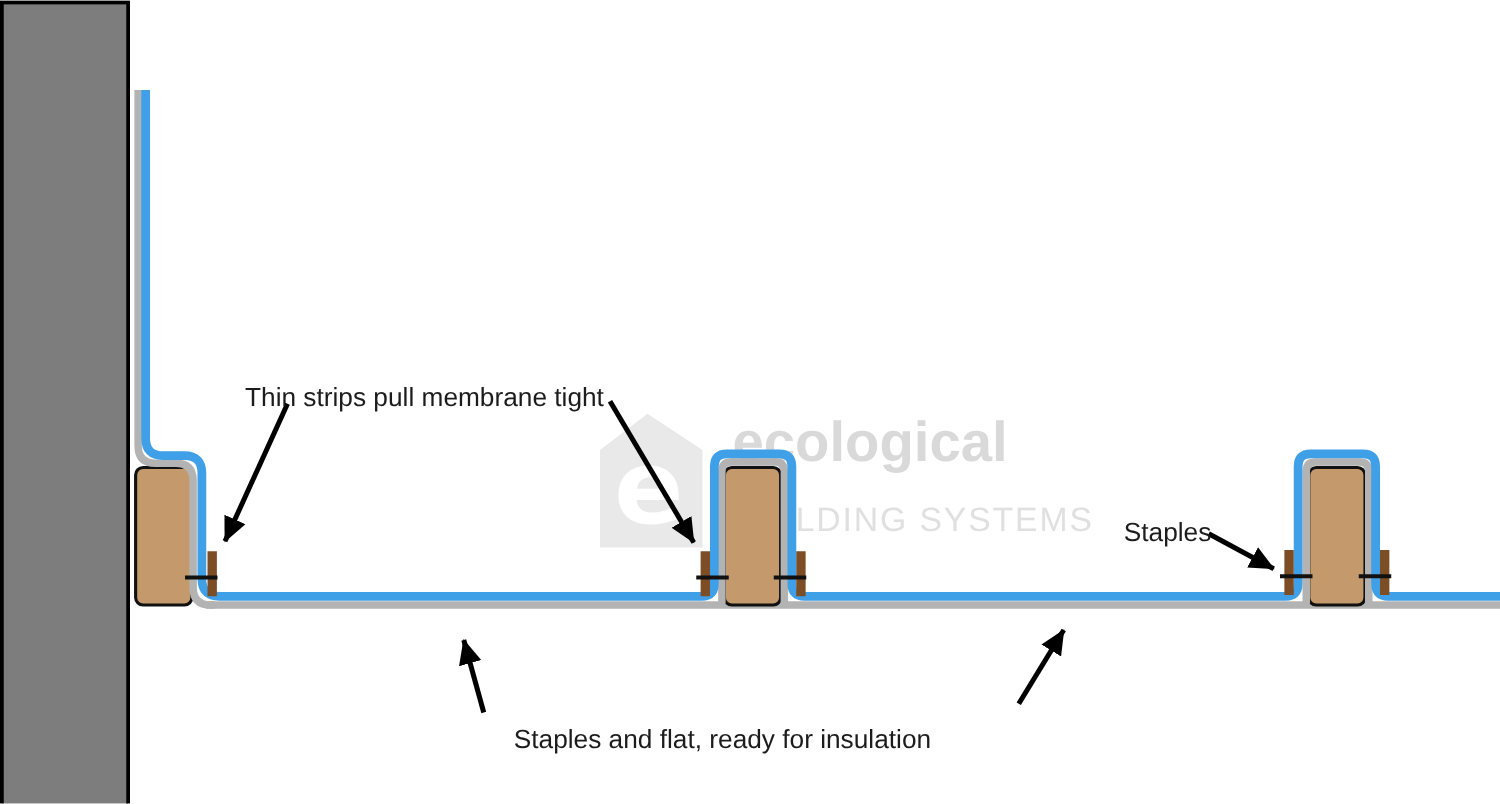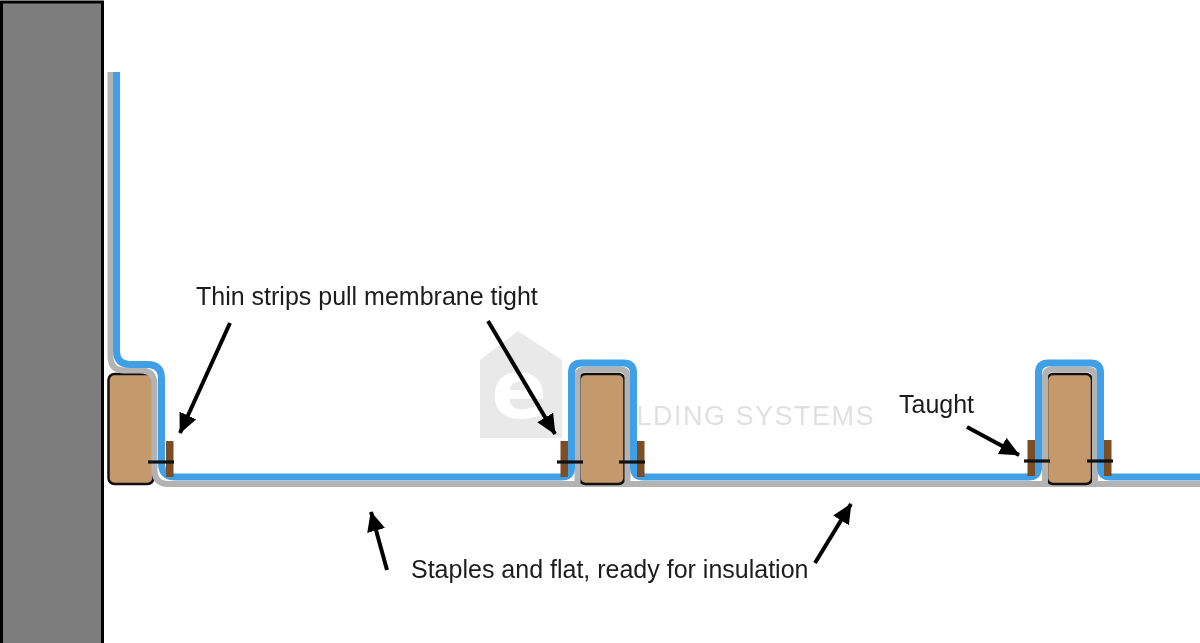--- a/index.html
+++ b/index.html
@@ -16,36 +16,37 @@
     font-size:45px;font-weight:700;color:#d9d9d9;line-height:1;letter-spacing:0px;
     white-space:nowrap;
   }
   .wm-bottom{
     position:absolute;left:109px;top:72px;
     font-size:27px;font-weight:400;color:#e0e0e0;line-height:1;letter-spacing:1.5px;
     white-space:nowrap;
   }
   
   .label{
-    position:absolute;color:#1c1c1c;font-size:25px;line-height:1.1;white-space:nowrap;
+    position:absolute;color:#1c1c1c;font-size:21px;line-height:1.1;white-space:nowrap;margin-top:24px;
   }
   .label-thin-strips{left:196px;top:283px;}
   .label-staples{left:899px;top:391px;}
   .label-taught{left:411px;top:556px;}
 </style>
 </head>
 <body>
 
 <div class="stage">
 
   <div class="watermark">
     <svg class="wm-logo" width="86" height="110" viewBox="0 0 86 110">
       <polygon points="40,0 84,29 84,107 2,107 2,29" fill="#e9e9e9"></polygon>
       <text x="41" y="87" text-anchor="middle" font-family="DejaVu Sans, sans-serif" font-size="82" font-weight="bold" fill="#ffffff">e</text>
     </svg>
+    <div class="wm-top">ecological</div>
     <div class="wm-bottom">BUILDING SYSTEMS</div>
   </div>
 
   <svg class="layer" width="1200" height="643" viewBox="0 0 1200 643">
     <defs>
       <marker id="ah" markerWidth="6" markerHeight="6" refX="4.8" refY="3" orient="auto" markerUnits="strokeWidth">
         <polygon points="0,0.7 5,3 0,5.3" fill="#000"></polygon>
       </marker>
     </defs>
 
@@ -84,16 +85,16 @@
     <line x1="1087" y1="461" x2="1113" y2="461" stroke="#111" stroke-width="3.2"></line>
 
     <line x1="230" y1="323" x2="180" y2="433" stroke="#000" stroke-width="4" marker-end="url(#ah)"></line>
     <line x1="488" y1="321" x2="555" y2="434" stroke="#000" stroke-width="4" marker-end="url(#ah)"></line>
     <line x1="967" y1="427" x2="1019" y2="455" stroke="#000" stroke-width="4" marker-end="url(#ah)"></line>
     <line x1="387" y1="570" x2="371" y2="512" stroke="#000" stroke-width="4" marker-end="url(#ah)"></line>
     <line x1="815" y1="563" x2="851" y2="504" stroke="#000" stroke-width="4" marker-end="url(#ah)"></line>
   </svg>
 
   <div class="label label-thin-strips">Thin strips pull membrane tight</div>
-  <div class="label label-staples">Taught</div>
+  <div class="label label-staples">Staples</div>
   <div class="label label-taught">Staples and flat, ready for insulation</div>
 
 </div>
 
 </body></html>

